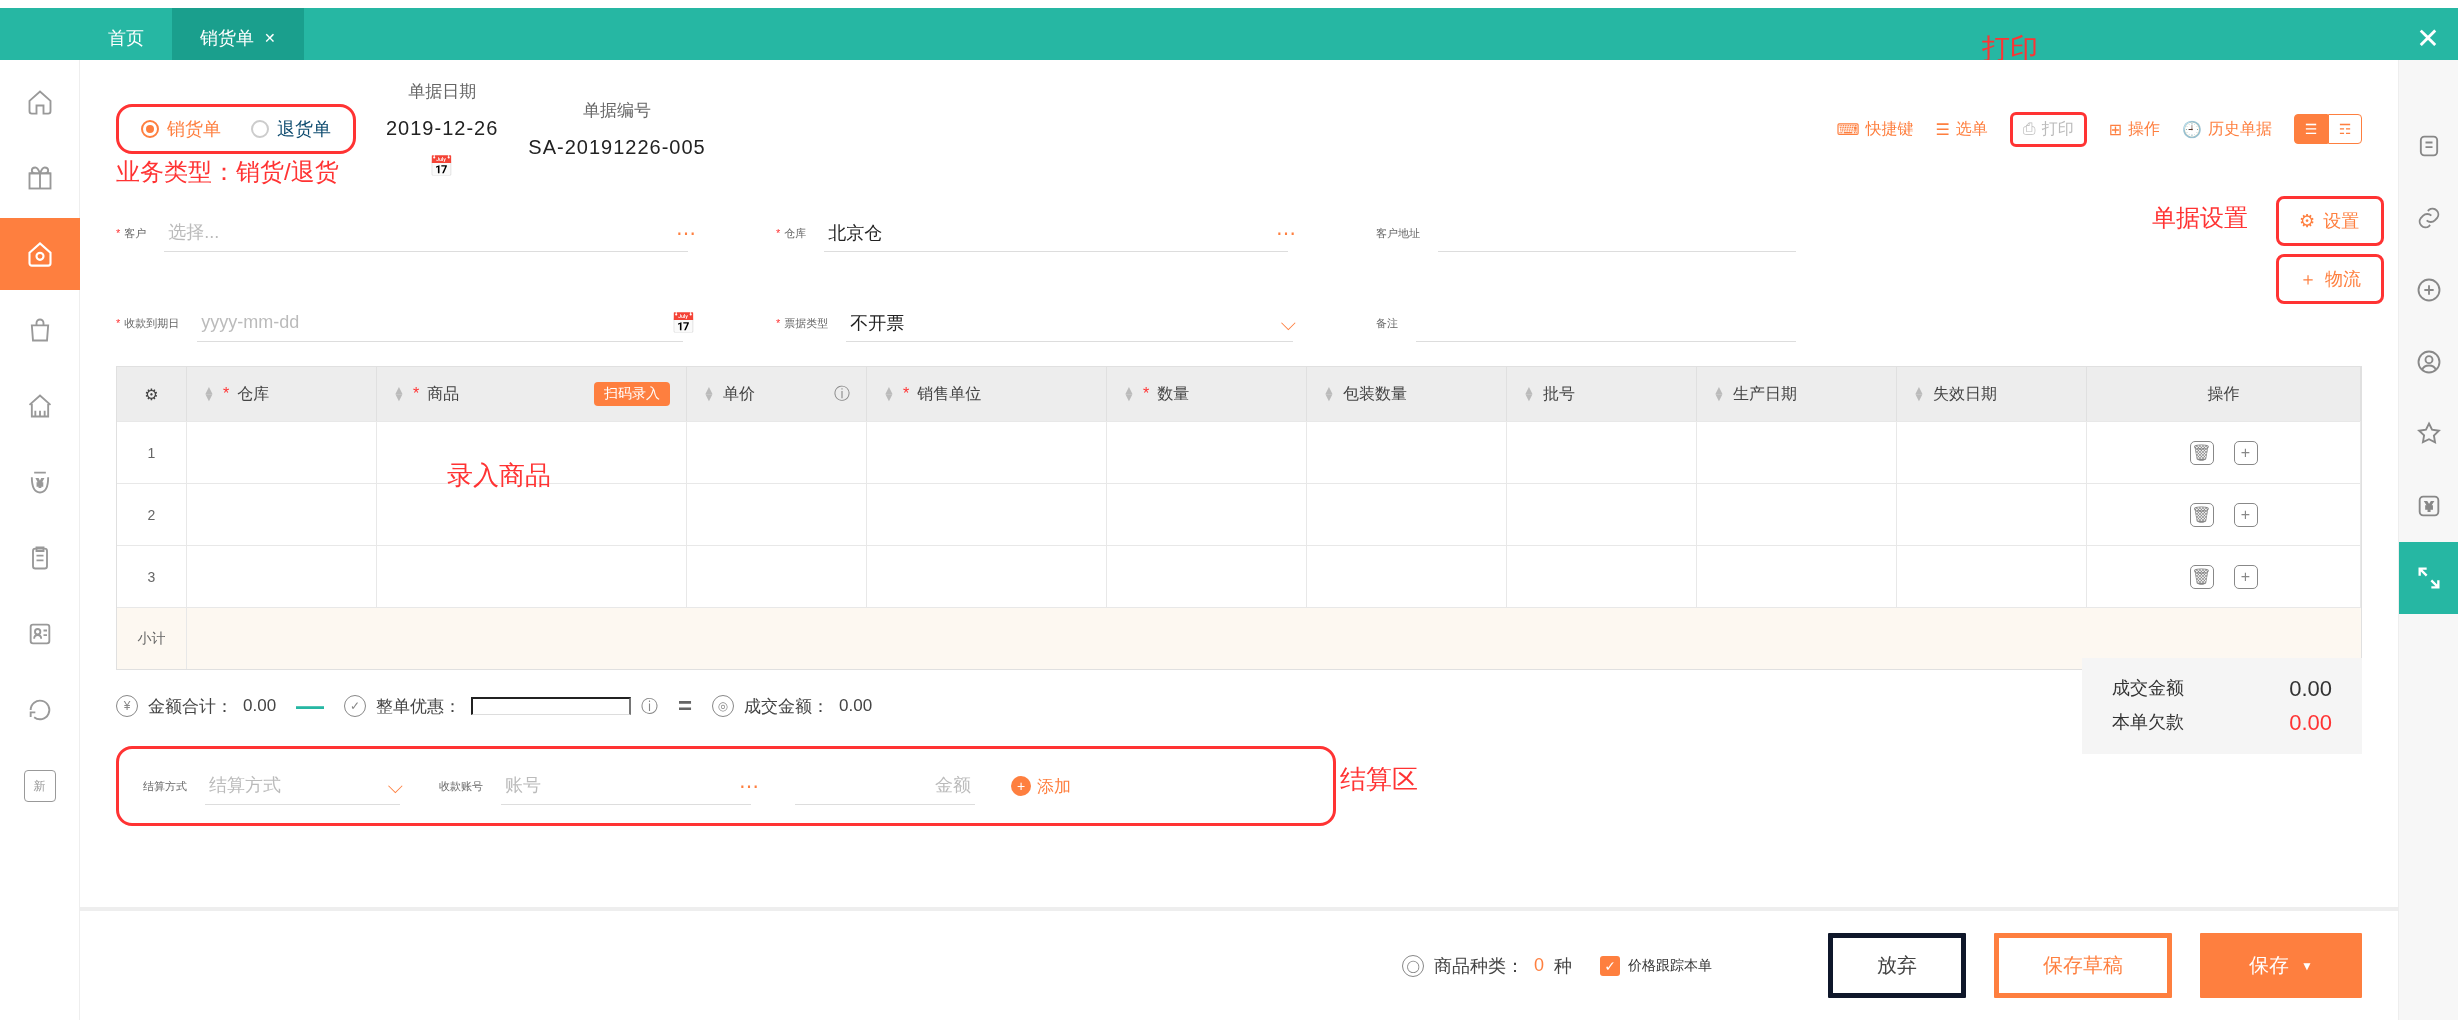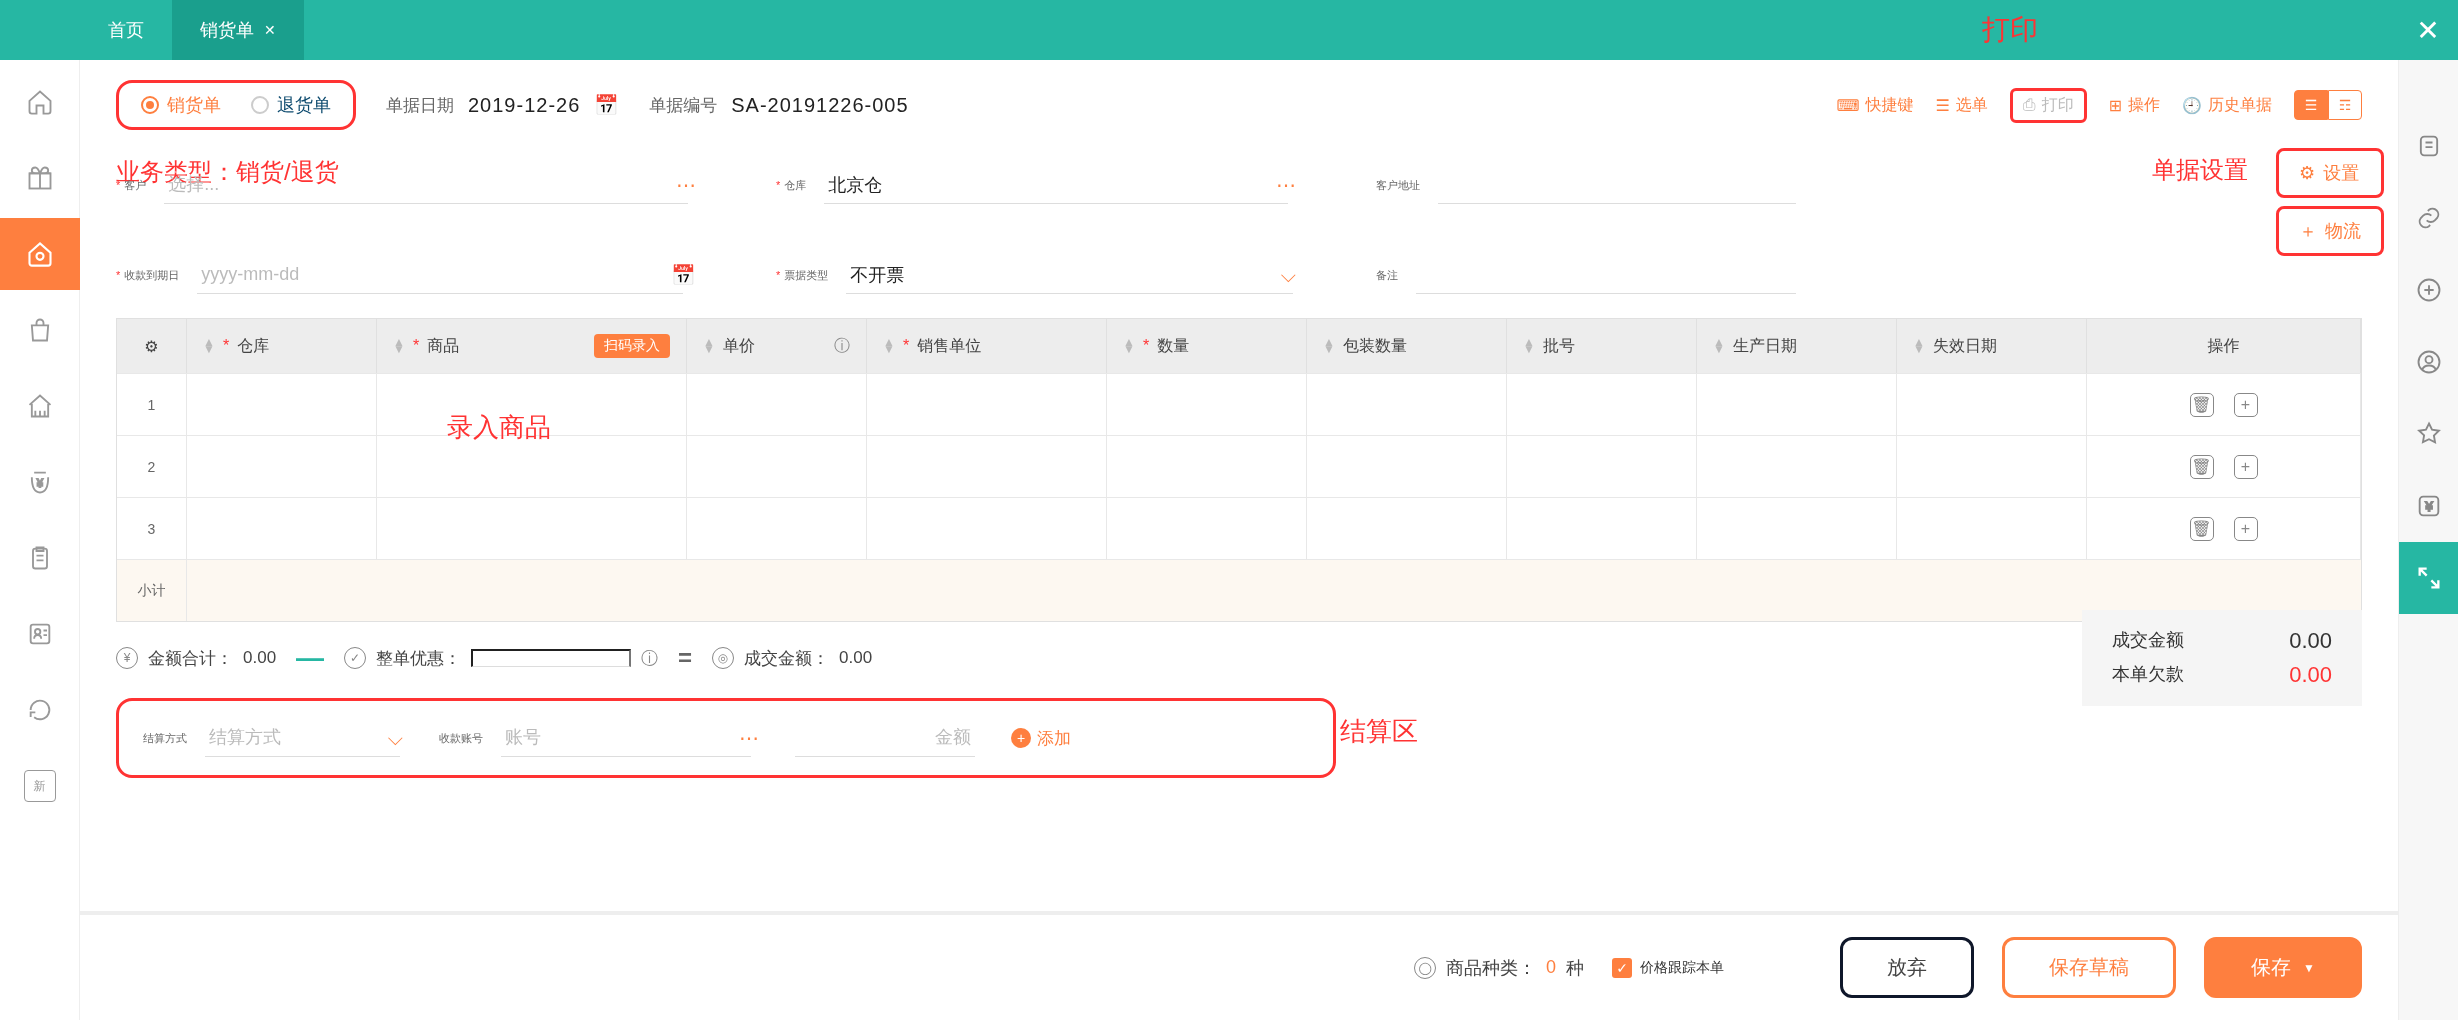--- a/index.html
+++ b/index.html
@@ -1,19 +1,19 @@
 <!DOCTYPE html>
 <html><head>
 <meta charset="utf-8">
 <style>
 * { box-sizing: border-box; margin: 0; padding: 0; }
 body { font-family: "PingFang SC", "Microsoft YaHei", sans-serif; font-size: 14px; color: #333; background: #fff; width: 2458px; height: 1020px; overflow: hidden; position: relative; }
 
 
-.topbar { background: #26b7a3; height: 60px; display: flex; align-items: center; position: relative; }
+.topbar { background: #26b7a3; height: 60px; display: flex; align-items: flex-end; position: relative; margin-top: 8px; }
 .topbar .tab { height: 60px; display: flex; align-items: center; padding: 0 28px; color: #fff; font-size: 18px; cursor: pointer; }
 .topbar .tab.active { background: #1a9f8d; }
 .topbar .tab .close { margin-left: 10px; font-size: 14px; }
 .topbar .close-win { position: absolute; right: 0; top: 0; width: 60px; height: 60px; display: flex; align-items: center; justify-content: center; color: #fff; font-size: 28px; cursor: pointer; }
 .topbar .spacer { flex: 1; }
 
 
 .leftrail { position: absolute; left: 0; top: 60px; bottom: 0; width: 80px; background: #fff; border-right: 1px solid #eee; display: flex; flex-direction: column; align-items: center; padding-top: 6px; gap: 4px; }
 .leftrail .item { width: 80px; height: 72px; display: flex; align-items: center; justify-content: center; cursor: pointer; color: #999; }
 .leftrail .item.active { background: #fe7f3f; color: #fff; }
@@ -30,21 +30,21 @@
 
 
 .hdr { display: flex; align-items: center; padding: 20px 36px 0 36px; gap: 30px; position: relative; }
 .radio-group { display: flex; align-items: center; gap: 30px; padding: 10px 22px; border: 3px solid #f33; border-radius: 16px; }
 .radio { display: flex; align-items: center; gap: 8px; cursor: pointer; font-size: 18px; color: #0c4a6e; }
 .radio.sel { color: #fe7f3f; }
 .radio .circ { width: 18px; height: 18px; border-radius: 50%; border: 2px solid #ccc; display: inline-flex; align-items: center; justify-content: center; }
 .radio.sel .circ { border-color: #fe7f3f; }
 .radio.sel .circ::after { content: ""; width: 8px; height: 8px; border-radius: 50%; background: #fe7f3f; }
 
-.fld { display: flex; align-items: center; gap: 14px; }
+.fld { display: flex; align-items: center; gap: 14px; flex-direction: column; }
 .fld .lbl { color: #666; font-size: 17px; }
 .fld .val { font-size: 20px; color: #222; letter-spacing: 1px; }
 
 .hdr-actions { margin-left: auto; display: flex; align-items: center; gap: 22px; }
 .act { display: flex; align-items: center; gap: 6px; color: #888; font-size: 16px; cursor: pointer; }
 .act.orange { color: #fe7f3f; }
 .act-box { border: 3px solid #f33; border-radius: 6px; padding: 4px 10px; }
 .view-toggle { display: flex; }
 .view-toggle .vt { width: 34px; height: 30px; border: 1px solid #fe7f3f; display: flex; align-items: center; justify-content: center; cursor: pointer; color: #fe7f3f; }
 .view-toggle .vt.active { background: #fe7f3f; color: #fff; }
@@ -110,21 +110,21 @@
 .settle .ff { min-width: auto; }
 .add-link { color: #fe7f3f; display: flex; align-items: center; gap: 6px; cursor: pointer; font-size: 17px; }
 .add-link .plus { background: #fe7f3f; color: #fff; border-radius: 50%; width: 20px; height: 20px; display: inline-flex; align-items: center; justify-content: center; font-size: 14px; }
 
 
 .footer { margin-top: auto; border-top: 4px solid #eee; padding: 22px 36px; display: flex; align-items: center; gap: 28px; background: #fff; }
 .foot-info { display: flex; align-items: center; gap: 10px; color: #444; font-size: 18px; }
 .foot-info .num { color: #fe7f3f; }
 .chk { display: flex; align-items: center; gap: 8px; }
 .chk .box { width: 20px; height: 20px; background: #fe7f3f; border-radius: 3px; display: inline-flex; align-items: center; justify-content: center; color: #fff; }
-.btn { padding: 14px 44px; border-radius: 12px; font-size: 20px; cursor: pointer; border: 3px solid #0f172a; background: #fff; color: #444; }
+.btn { padding: 14px 44px; border-radius: 1px; font-size: 20px; cursor: pointer; border: 5px solid #0f172a; background: #fff; color: #444; }
 .btn.outline-o { border-color: #fe7f3f; color: #fe7f3f; }
 .btn.primary { background: #fe7f3f; color: #fff; border-color: #fe7f3f; display: flex; align-items: center; gap: 12px; }
 .btn .caret { font-size: 12px; }
 
 .cal-ic { color: #fe7f3f; font-size: 20px; }
 svg.i { width: 28px; height: 28px; }
 </style>
 </head>
 <body>
 

